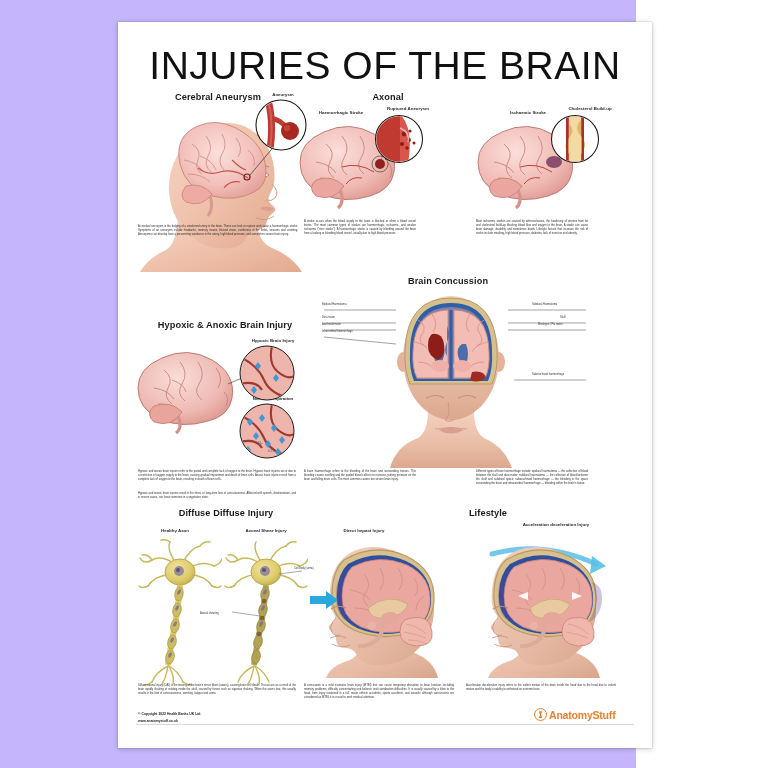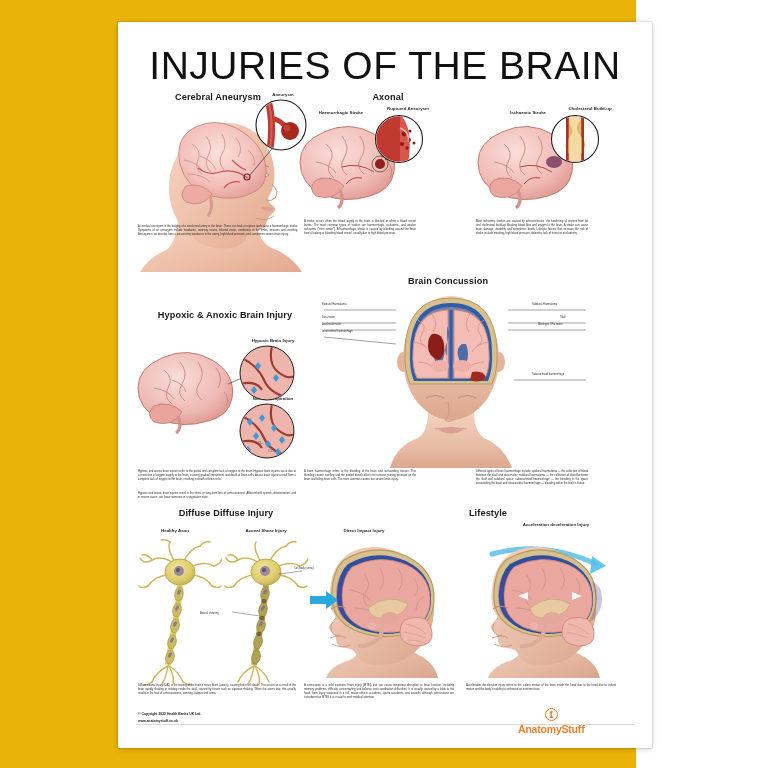--- a/index.html
+++ b/index.html
@@ -6,21 +6,21 @@
   * { box-sizing: border-box; margin: 0; padding: 0; }
   html, body {
     width: 768px; height: 768px;
     background: #ffffff;
     font-family: "Liberation Sans", sans-serif;
     overflow: hidden;
   }
   #stage {
     position: relative;
     width: 636px; height: 768px;
-    background: #eab308;
+    background: #c4b5fd;
   }
   
   #poster {
     position: absolute;
     left: 118px; top: 22px;
     width: 534px; height: 726px;
     background: #ffffff;
     box-shadow: 0 1px 5px rgba(0,0,0,0.22), 0 0 1px rgba(0,0,0,0.35);
   }
   
@@ -296,21 +296,21 @@
           <path d="M31 6 q-8 8 0 16 q8 8 0 18" fill="#e0b964"></path>
           <rect x="16" y="0" width="2.2" height="50" fill="#a5332b"></rect>
           <rect x="31.8" y="0" width="2.2" height="50" fill="#a5332b"></rect>
         </g>
       </svg>
     </div>
 
     <div class="body-text" style="left:186px; top:198px; width:112px;">A stroke occurs when the blood supply to the brain is blocked or when a blood vessel bursts. The most common types of strokes are haemorrhagic, ischaemic, and weaker ischaemic ("mini stroke"). A haemorrhagic stroke is caused by bleeding around the brain from a leaking or bleeding blood vessel, usually due to high blood pressure.</div>
     <div class="body-text" style="left:358px; top:198px; width:112px;">Most ischaemic strokes are caused by atherosclerosis, the hardening of arteries from fat and cholesterol build-up blocking blood flow and oxygen to the brain. A stroke can cause brain damage, disability and sometimes death. Lifestyle factors that increase the risk of stroke include smoking, high blood pressure, diabetes, lack of exercise and obesity.</div>
 
-    <div class="sec-title" style="left:22px; top:288px; width:170px;">Hypoxic &amp; Anoxic Brain Injury</div>
+    <div class="sec-title" style="left:22px; top:298px; width:170px;">Hypoxic &amp; Anoxic Brain Injury</div>
     <div class="sub-label" style="left:118px; top:316px; width:74px;">Hypoxic Brain Injury</div>
     <div class="sub-label" style="left:118px; top:374px; width:74px;">Normal Respiration</div>
 
     <div class="illus" style="left:14px; top:322px; width:112px; height:90px;">
       <svg viewBox="0 0 112 90" xmlns="http://www.w3.org/2000/svg">
         <defs>
           <radialGradient id="brainC" cx="42%" cy="36%" r="74%">
             <stop offset="0%" stop-color="#f9ddd9"></stop>
               <stop offset="65%" stop-color="#eeb9b2"></stop>
               <stop offset="100%" stop-color="#d99189"></stop>
@@ -695,19 +695,19 @@
     </div>
 
     <div class="body-text" style="left:186px; top:662px; width:150px;">A concussion is a mild traumatic brain injury (MTBI) that can cause temporary disruption to brain function, including memory problems, difficulty concentrating and balance and coordination difficulties. It is usually caused by a blow to the head, from injury sustained in a fall, motor vehicle accidents, sports accidents, and assaults although concussions are considered as MTBI, it is crucial to seek medical attention.</div>
     <div class="body-text" style="left:348px; top:662px; width:150px;">Acceleration deceleration injury refers to the violent motion of the brain inside the head due to the head due to violent motion and the body's inability to withstand an extreme force.</div>
 
     <div class="divider" style="left:18px; top:702px; width:498px;"></div>
 
     <div class="footer-text" style="left:20px; top:690px;">© Copyright 2022 Health Banks UK Ltd.</div>
     <div class="footer-text" style="left:20px; top:697px;">www.anatomystuff.co.uk</div>
 
-    <div class="logo-wrap" style="left:400px; top:686px;flex-direction:column;">
+    <div class="logo-wrap" style="left:416px; top:686px;">
       <span class="logo-mark"></span>
       <span class="logo-text">AnatomyStuff</span>
     </div>
 
   </div>
 </div>
 
 </body></html>

